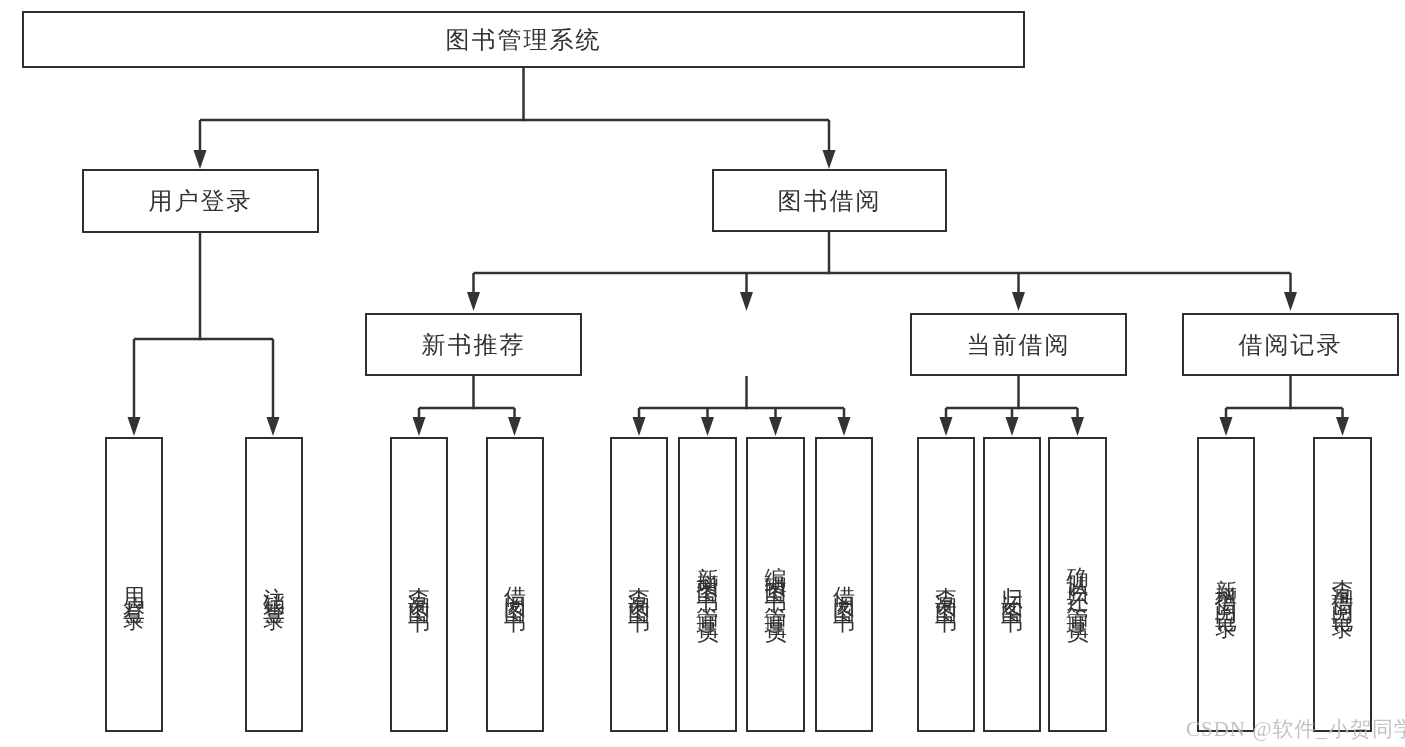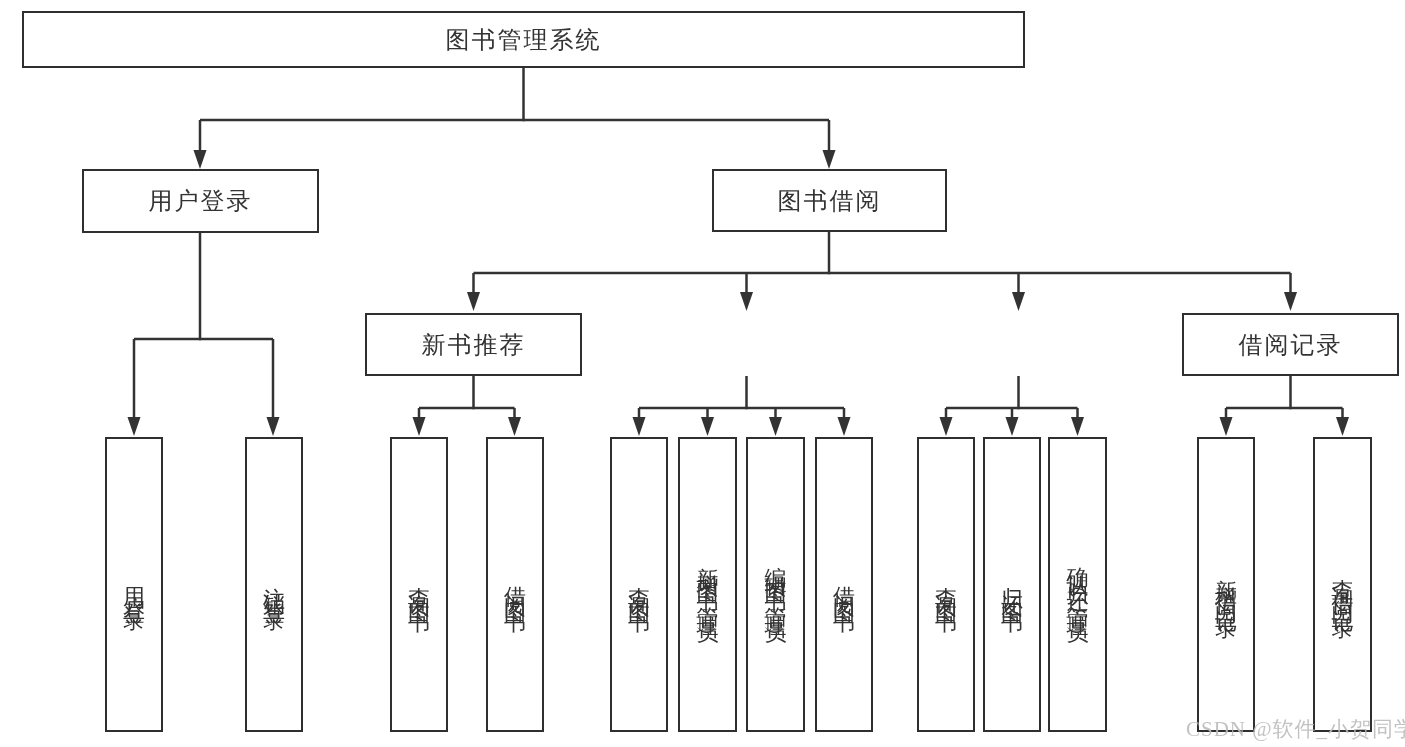--- a/index.html
+++ b/index.html
@@ -99,20 +99,23 @@
   <div class="node" style="left:82px;top:169px;width:237px;height:64px">
     <span class="hlabel">用户登录</span>
   </div>
   <div class="node" style="left:712px;top:169px;width:235px;height:63px">
     <span class="hlabel">图书借阅</span>
   </div>
 
   <div class="node" style="left:365px;top:313px;width:217px;height:63px">
     <span class="hlabel">新书推荐</span>
   </div>
+  <div class="node" style="left:910px;top:313px;width:217px;height:63px">
+    <span class="hlabel">当前借阅</span>
+  </div>
   <div class="node" style="left:1182px;top:313px;width:217px;height:63px">
     <span class="hlabel">借阅记录</span>
   </div>
 
   <div class="node" style="left:105px;top:437px;width:58px;height:295px">
     <span class="vtext">用户登录</span>
   </div>
   <div class="node" style="left:245px;top:437px;width:58px;height:295px">
     <span class="vtext">注销登录</span>
   </div>

